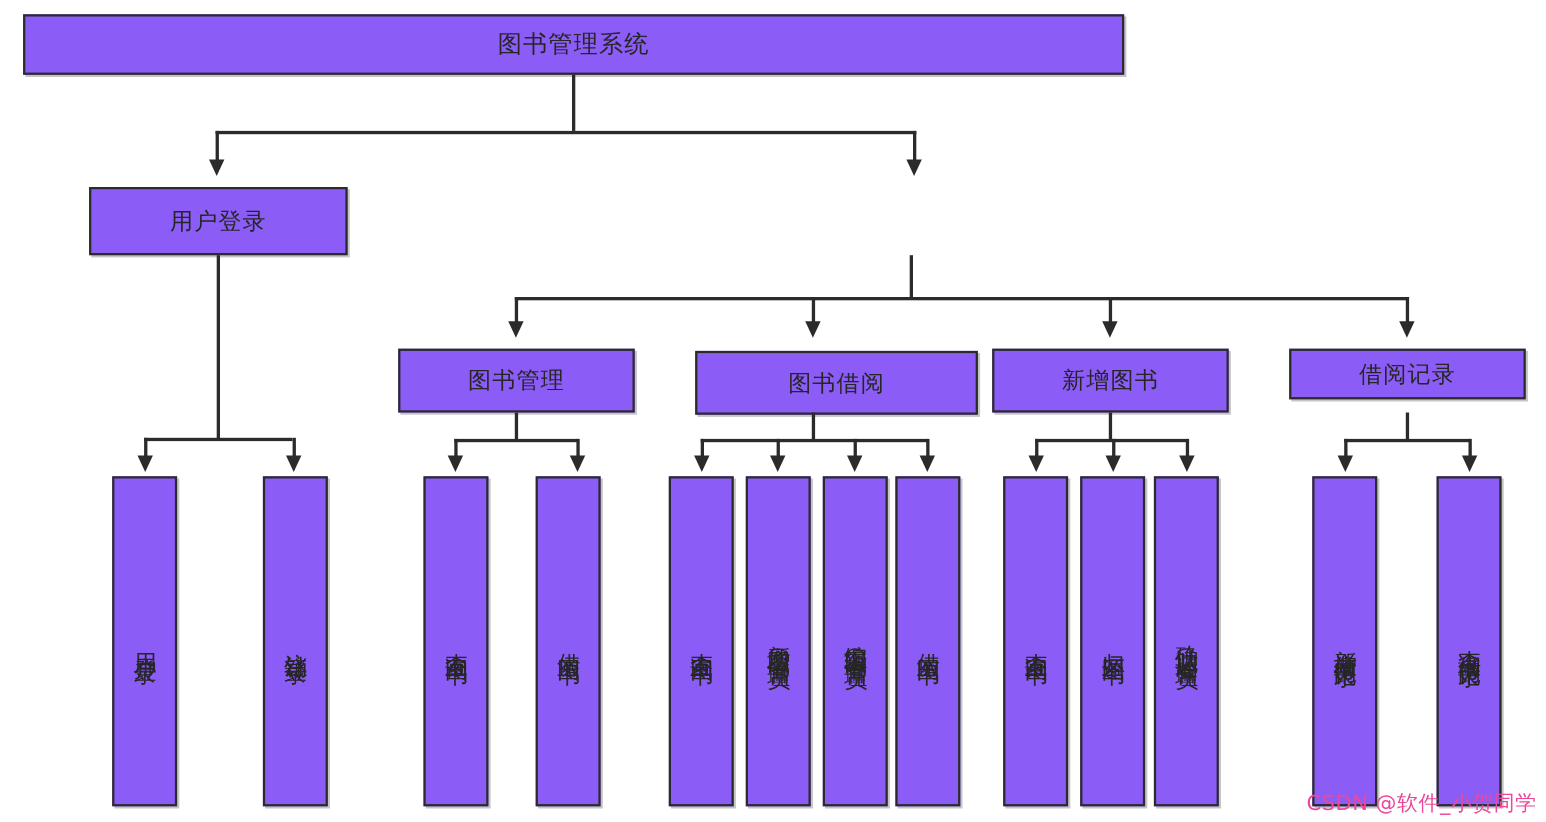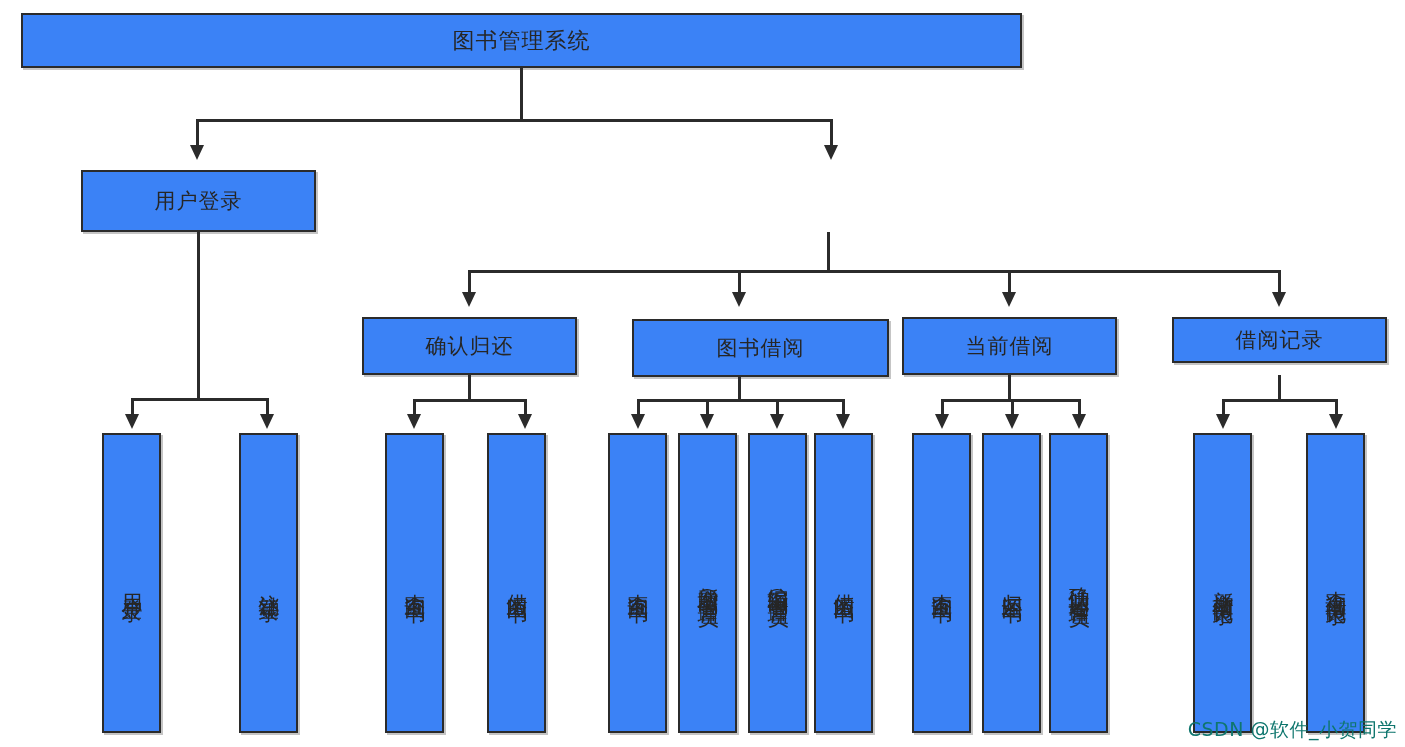--- a/index.html
+++ b/index.html
@@ -13,21 +13,21 @@
     position:relative;
     width:1405px;
     height:747px;
     background:#ffffff;
     overflow:hidden;
   }
   
   .node{
     position:absolute;
     box-sizing:border-box;
-    background:#3b82f6;
+    background:#8b5cf6;
     border:2.5px solid #2b2b2b;
     display:flex;
     align-items:center;
     justify-content:center;
     text-align:center;
     color:#262626;
     line-height:1.25;
   }
   .node.shadowed{
     box-shadow:2px 2px 0 0 rgba(150,150,150,.55);
@@ -74,21 +74,21 @@
     border-right:7px solid transparent;
     border-top:15px solid #2b2b2b;
   }
 
   
   #watermark{
     position:absolute;
     right:8px;
     bottom:4px;
     font-size:19px;
-    color:#0f766e;
+    color:#ec4899;
     letter-spacing:.5px;
     white-space:nowrap;
     font-family:"DejaVu Sans","Liberation Sans",sans-serif;
     pointer-events:none;
     text-align:center;
   }
 </style>
 </head>
 <body>
 
@@ -128,27 +128,27 @@
   <div class="conn vline" style="left:738px; top:270px; height:26px;"></div>
   <div class="arrow" style="left:732px; top:292px;"></div>
 
   <div class="conn vline" style="left:1008px; top:270px; height:26px;"></div>
   <div class="arrow" style="left:1002px; top:292px;"></div>
 
   <div class="conn vline" style="left:1278px; top:270px; height:26px;"></div>
   <div class="arrow" style="left:1272px; top:292px;"></div>
 
   <div class="node horiz shadowed" style="left:362px; top:317px; width:215px; height:58px;">
-    <span class="label">确认归还</span>
+    <span class="label">图书管理</span>
   </div>
   <div class="node horiz shadowed" style="left:632px; top:319px; width:257px; height:58px;">
     <span class="label">图书借阅</span>
   </div>
   <div class="node horiz shadowed" style="left:902px; top:317px; width:215px; height:58px;">
-    <span class="label">当前借阅</span>
+    <span class="label">新增图书</span>
   </div>
   <div class="node horiz shadowed" style="left:1172px; top:317px; width:215px; height:46px;">
     <span class="label">借阅记录</span>
   </div>
 
   <div class="conn vline" style="left:468px; top:375px; height:26px;"></div>
   <div class="conn hline" style="left:413px; top:399px; width:113px;"></div>
   <div class="conn vline" style="left:413px; top:399px; height:20px;"></div>
   <div class="arrow" style="left:407px; top:414px;"></div>
   <div class="conn vline" style="left:524px; top:399px; height:20px;"></div>

